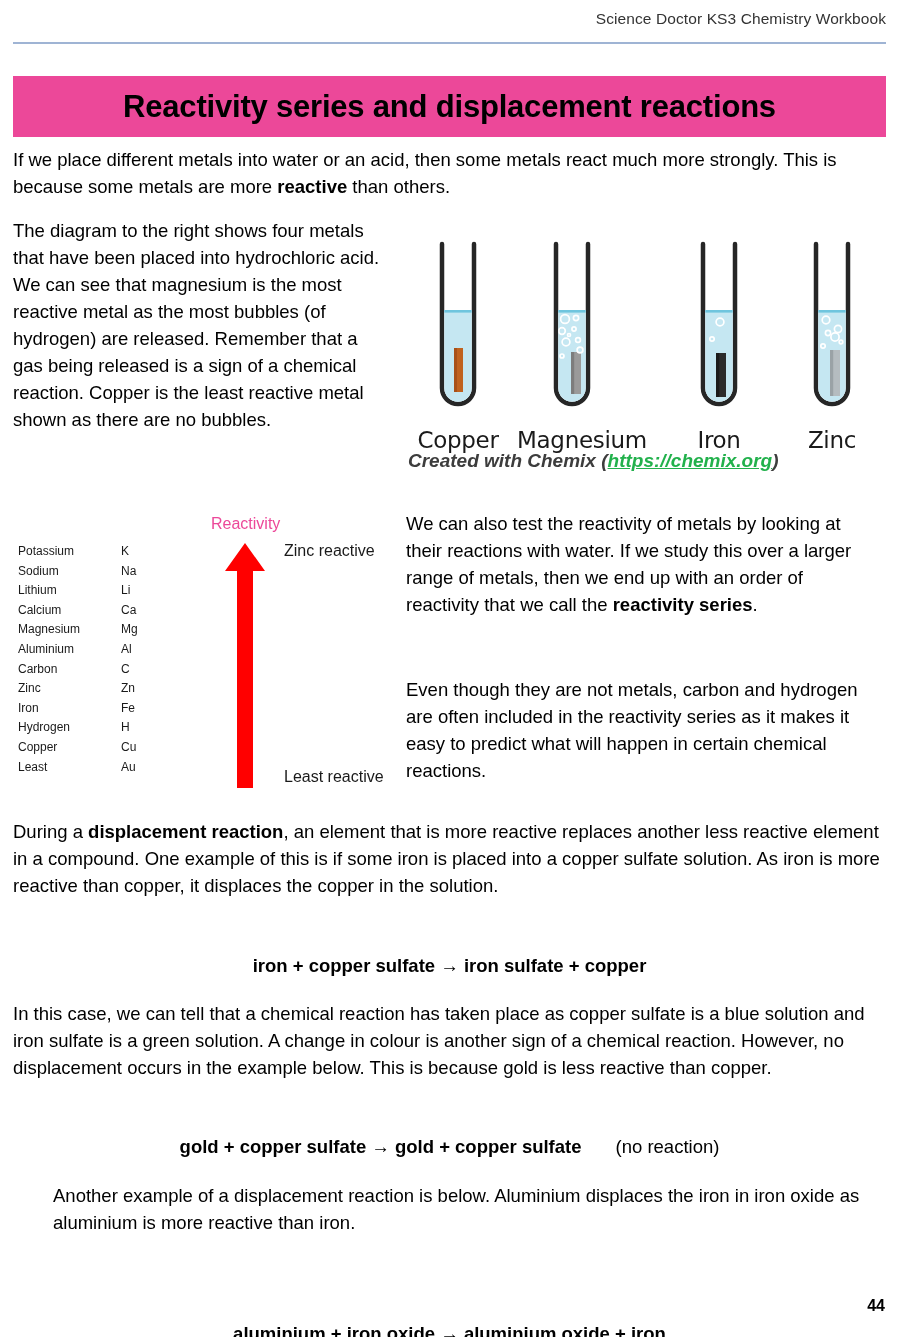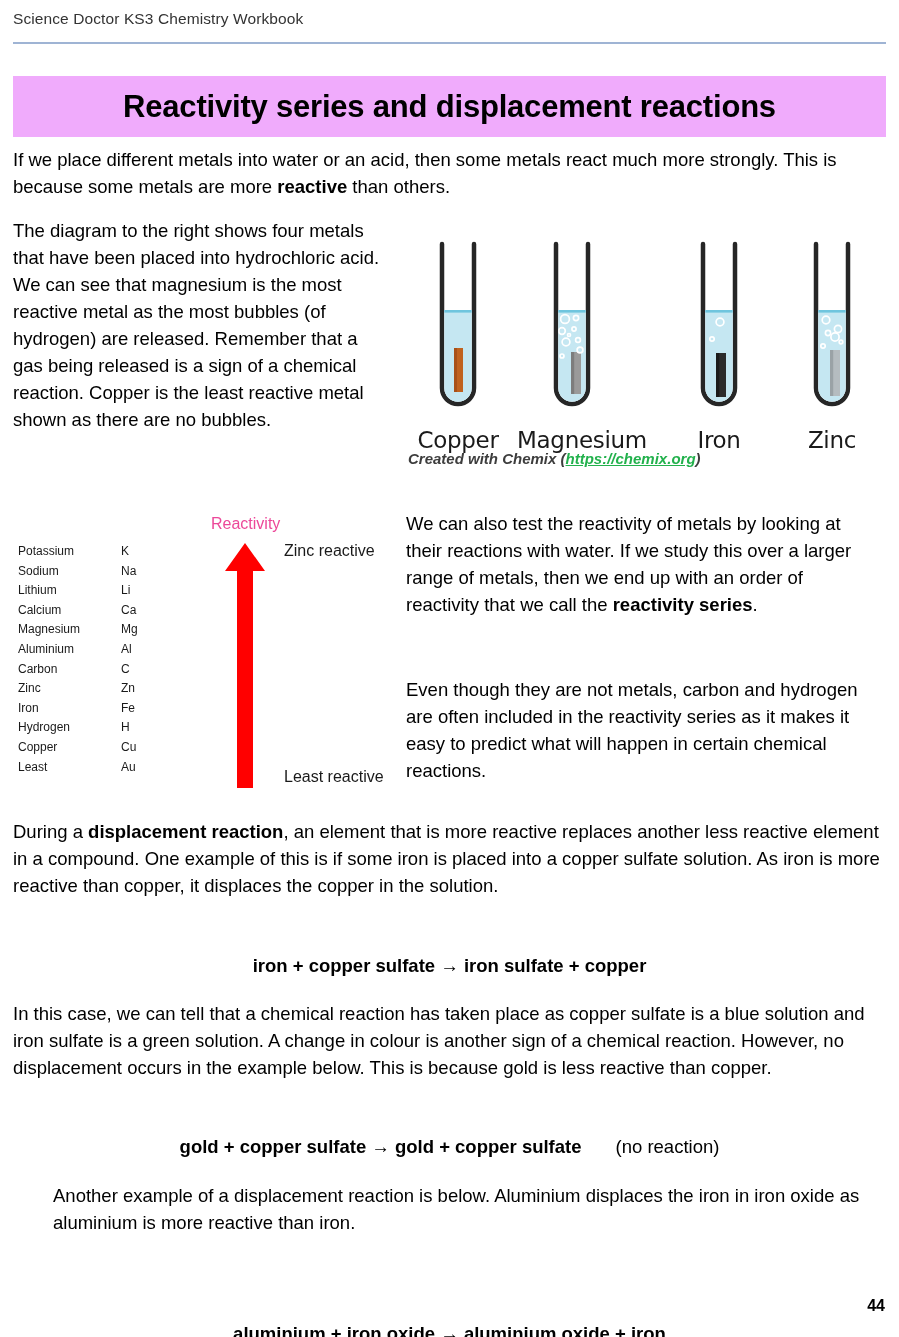--- a/index.html
+++ b/index.html
@@ -16,21 +16,21 @@
     overflow: hidden;
   }
 
   
   .page-header {
     position: absolute;
     left: 13px;
     top: 10px;
     width: 873px;
     height: 30px;
-    text-align: left;
+    text-align: right;
   }
   .page-header .hdr-text {
     font-size: 15.5px;
     color: #333333;
     letter-spacing: 0.1px;
   }
   .header-rule {
     position: absolute;
     left: 13px;
     top: 42px;
@@ -39,21 +39,21 @@
     background: #9fb4d4;
   }
 
   
   .title-banner {
     position: absolute;
     left: 13px;
     top: 76px;
     width: 873px;
     height: 61px;
-    background: #f0abfc;
+    background: #ec4899;
     display: flex;
     align-items: center;
     justify-content: center;
   }
   .title-banner .title-text {
     font-size: 31px;
     font-weight: bold;
     color: #000000;
     letter-spacing: -0.2px;
   }
@@ -123,21 +123,21 @@
   }
   #tube-0 { left: -3px;  top: 0; }
   #tube-1 { left: 111px; top: 0; }
   #tube-2 { left: 258px; top: 0; }
   #tube-3 { left: 371px; top: 0; }
 
   .chemix-credit {
     position: absolute;
     left: 408px;
     top: 450px;
-    font-size: 15px;
+    font-size: 19px;
     font-weight: bold;
     font-style: italic;
     color: #3d3d3d;
   }
   .chemix-credit .chemix-link {
     color: #22b14c;
     text-decoration: underline;
   }
 
   

